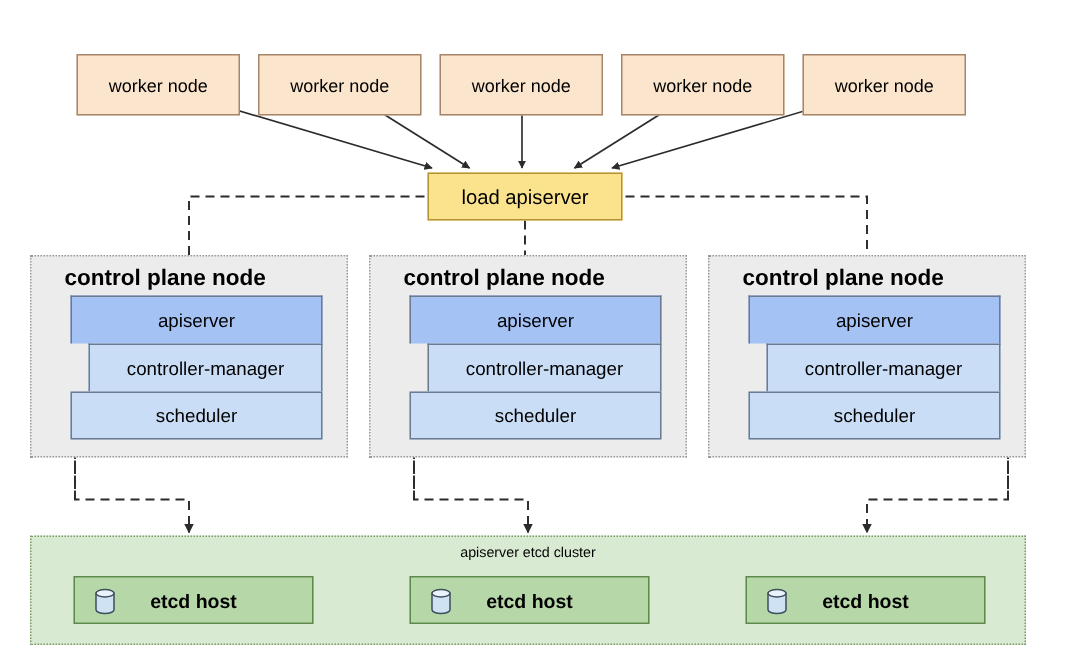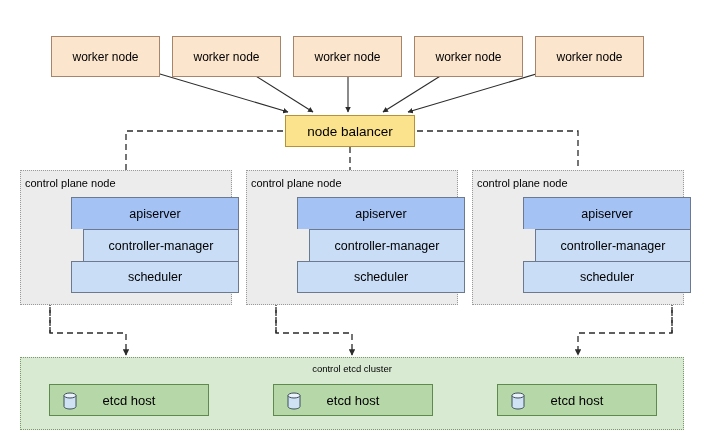--- a/index.html
+++ b/index.html
@@ -64,31 +64,32 @@
     position: absolute;
     box-sizing: border-box;
     width: 212px;
     height: 135px;
     background: #ececec;
     border: 1px dotted #9a9a9a;
     top: 170px;
   }
   .cpnode-label {
     position: absolute;
-    left: 4px;
+    left: 22px;
     top: 6px;
-    font-size: 11px;
+    font-size: 15px;
     color: #000000;
     white-space: nowrap;
+    font-weight: bold;
   }
 
   
   .stack {
     position: absolute;
-    left: 50px;
+    left: 26px;
     top: 26px;
     width: 168px;
     box-sizing: border-box;
     border-radius: 10px;
   }
   .comp {
     box-sizing: border-box;
     height: 32px;
     display: flex;
     align-items: center;
@@ -135,21 +136,21 @@
     align-items: center;
     justify-content: center;
     font-size: 13px;
     color: #000000;
   }
   .db-icon {
     position: absolute;
     left: 13px;
     top: 7px;
   }
-  .etcd-host-label { pointer-events: none; }
+  .etcd-host-label { pointer-events: none; font-weight: bold; }
 </style>
 </head>
 <body>
 
 <div id="canvas">
 
   <svg id="edges" viewBox="0 0 720 442" xmlns="http://www.w3.org/2000/svg">
     <defs>
       <marker id="arrow" viewBox="0 0 10 10" refX="9" refY="5" markerWidth="5" markerHeight="5" orient="auto-start-reverse">
         <path d="M 0 0 L 10 5 L 0 10 z" fill="#2b2b2b"></path>
@@ -203,21 +204,21 @@
     <span>worker node</span>
   </div>
   <div class="node worker" style="left:414px;">
     <span>worker node</span>
   </div>
   <div class="node worker" style="left:535px;">
     <span>worker node</span>
   </div>
 
   <div class="node loadbalancer">
-    <span>node balancer</span>
+    <span>load apiserver</span>
   </div>
 
   <div class="cpnode" style="left:20px;">
     <div class="cpnode-label">control plane node</div>
     <div class="stack">
       <div class="comp apiserver">
         <span>apiserver</span>
       </div>
       <div class="comp controller">
         <span>controller-manager</span>
@@ -252,21 +253,21 @@
       <div class="comp controller">
         <span>controller-manager</span>
       </div>
       <div class="comp scheduler">
         <span>scheduler</span>
       </div>
     </div>
   </div>
 
   <div class="etcd-cluster">
-    <div class="etcd-cluster-label">control etcd cluster</div>
+    <div class="etcd-cluster-label">apiserver etcd cluster</div>
 
     <div class="etcd-host" style="left:28px;">
       <span class="db-icon">
         <svg width="14" height="18" viewBox="0 0 14 18" xmlns="http://www.w3.org/2000/svg">
           <path d="M1 3.5 V14.5 C1 16 4 17 7 17 C10 17 13 16 13 14.5 V3.5 Z" fill="#cfe2f3" stroke="#3d4d5c" stroke-width="1"></path>
           <ellipse cx="7" cy="3.5" rx="6" ry="2.5" fill="#eaf2fb" stroke="#3d4d5c" stroke-width="1"></ellipse>
         </svg>
       </span>
       <span class="etcd-host-label">etcd host</span>
     </div>

